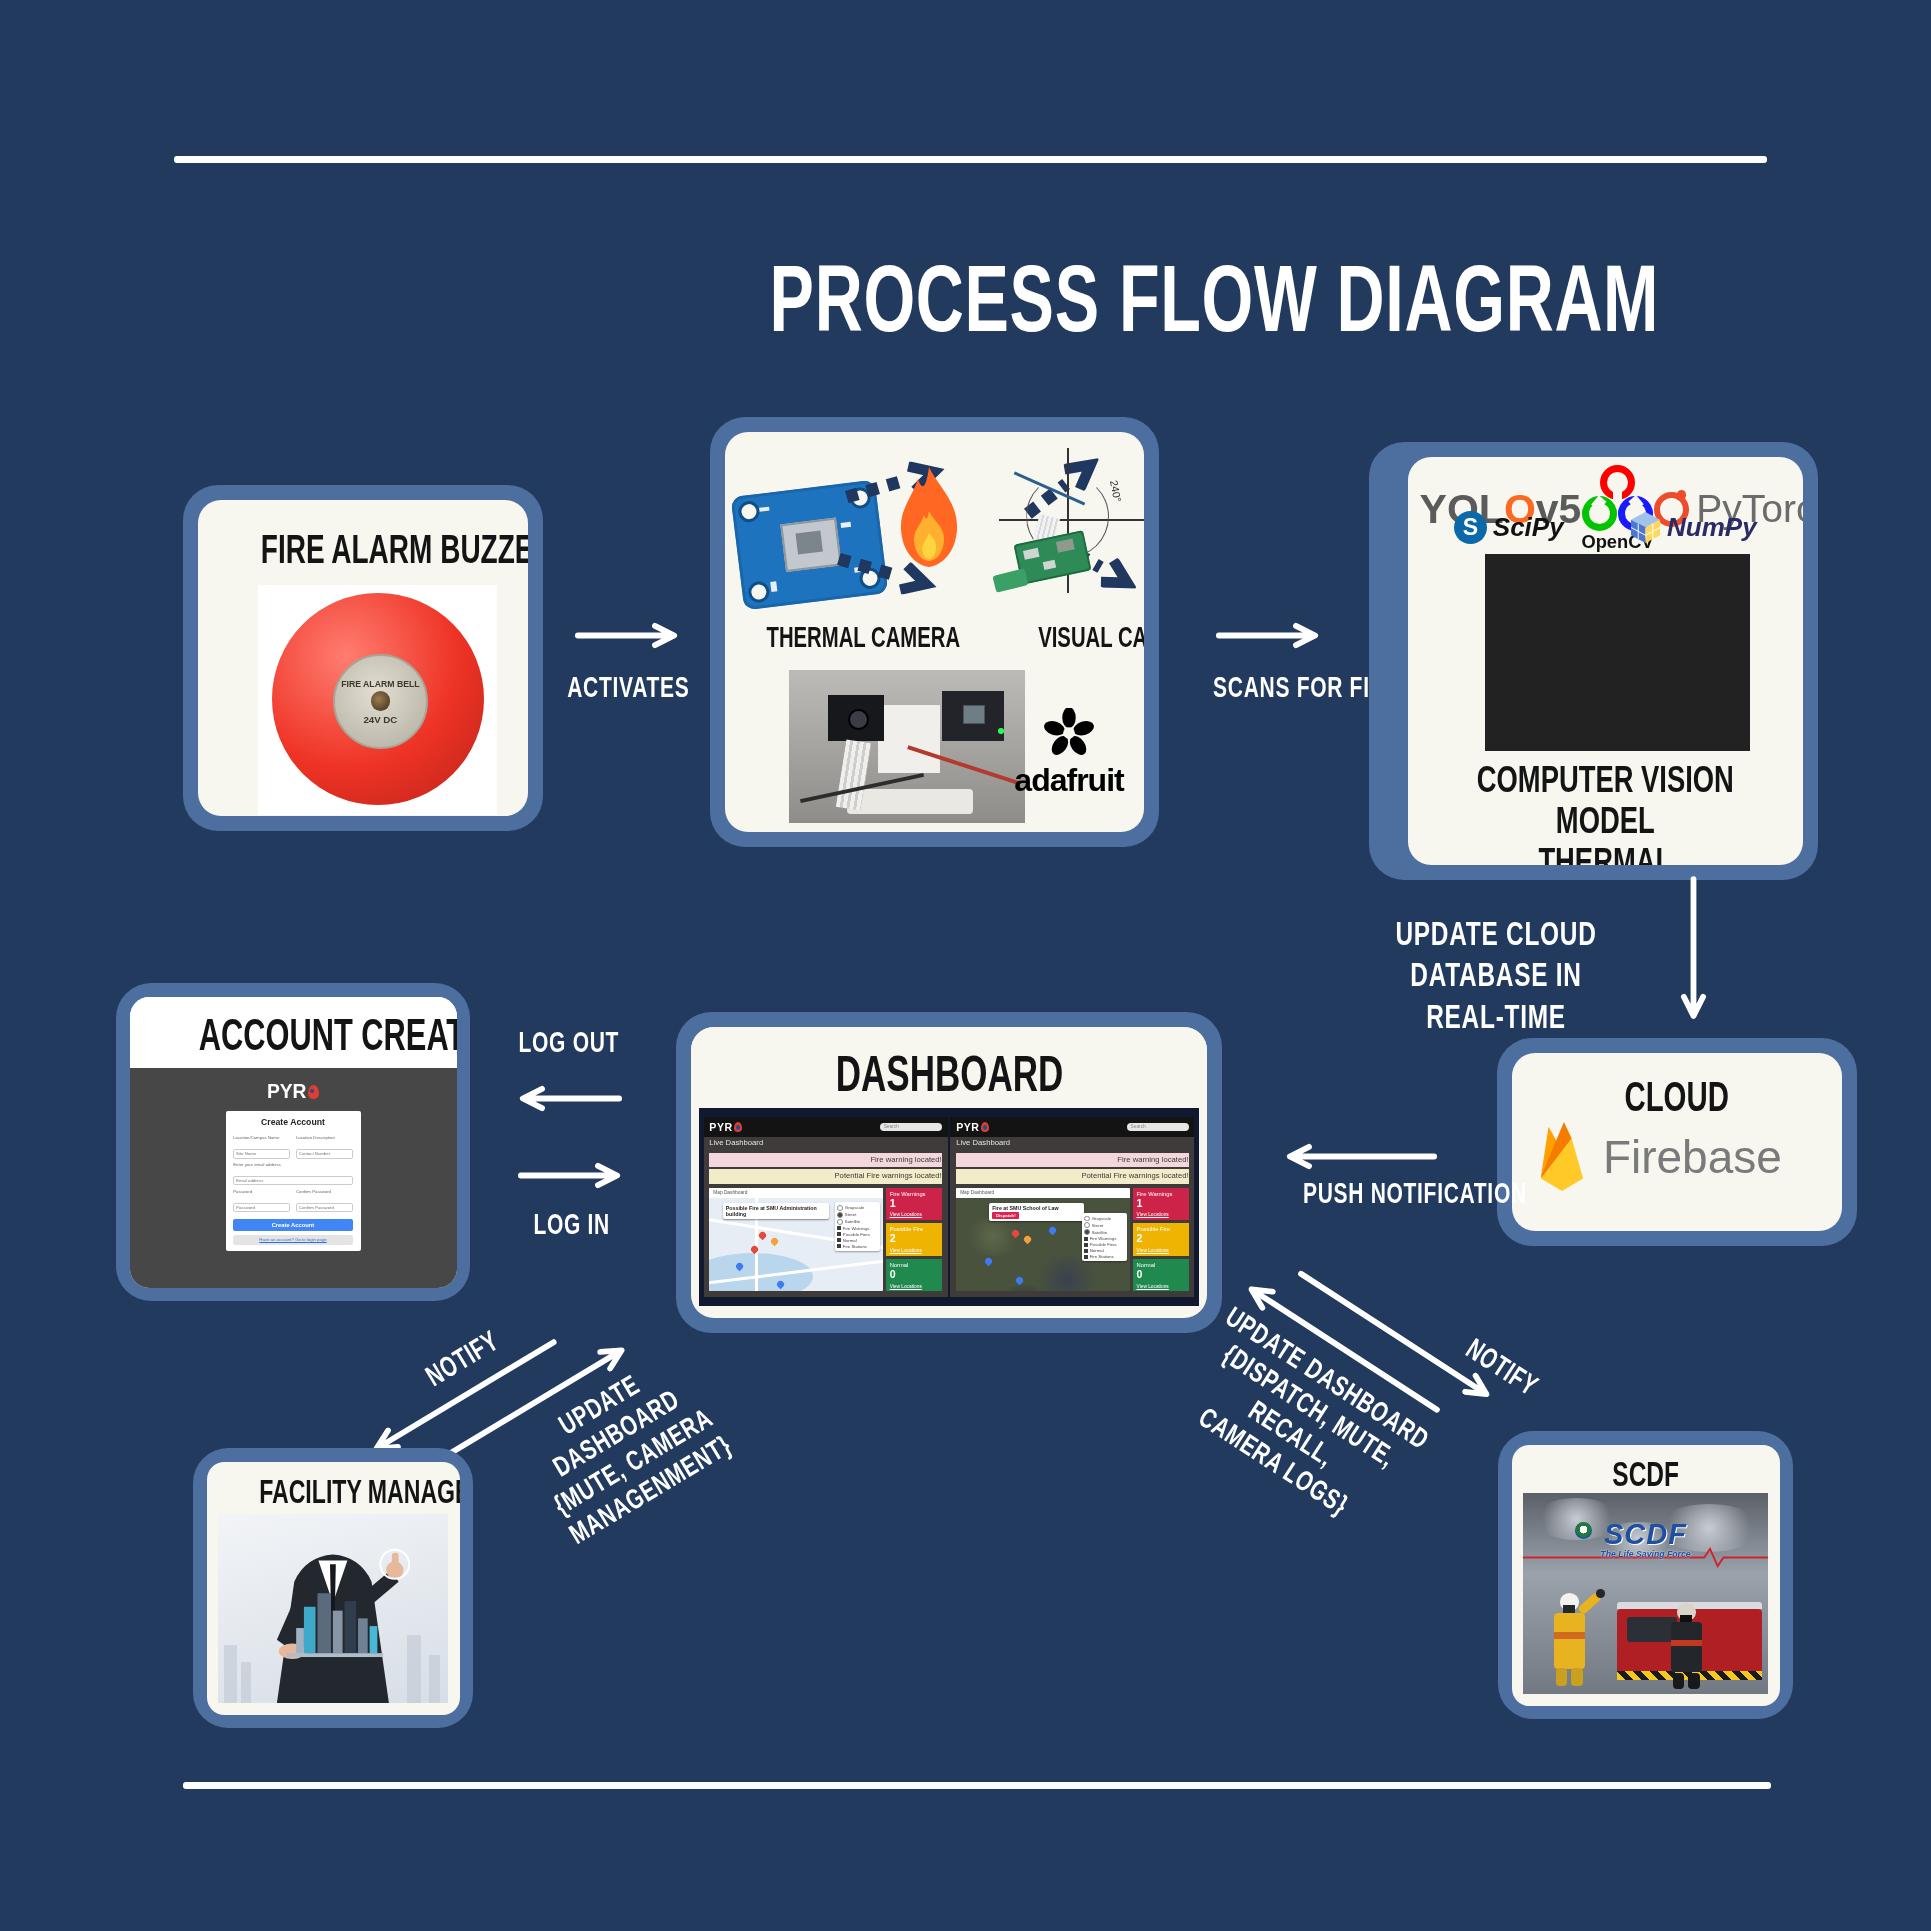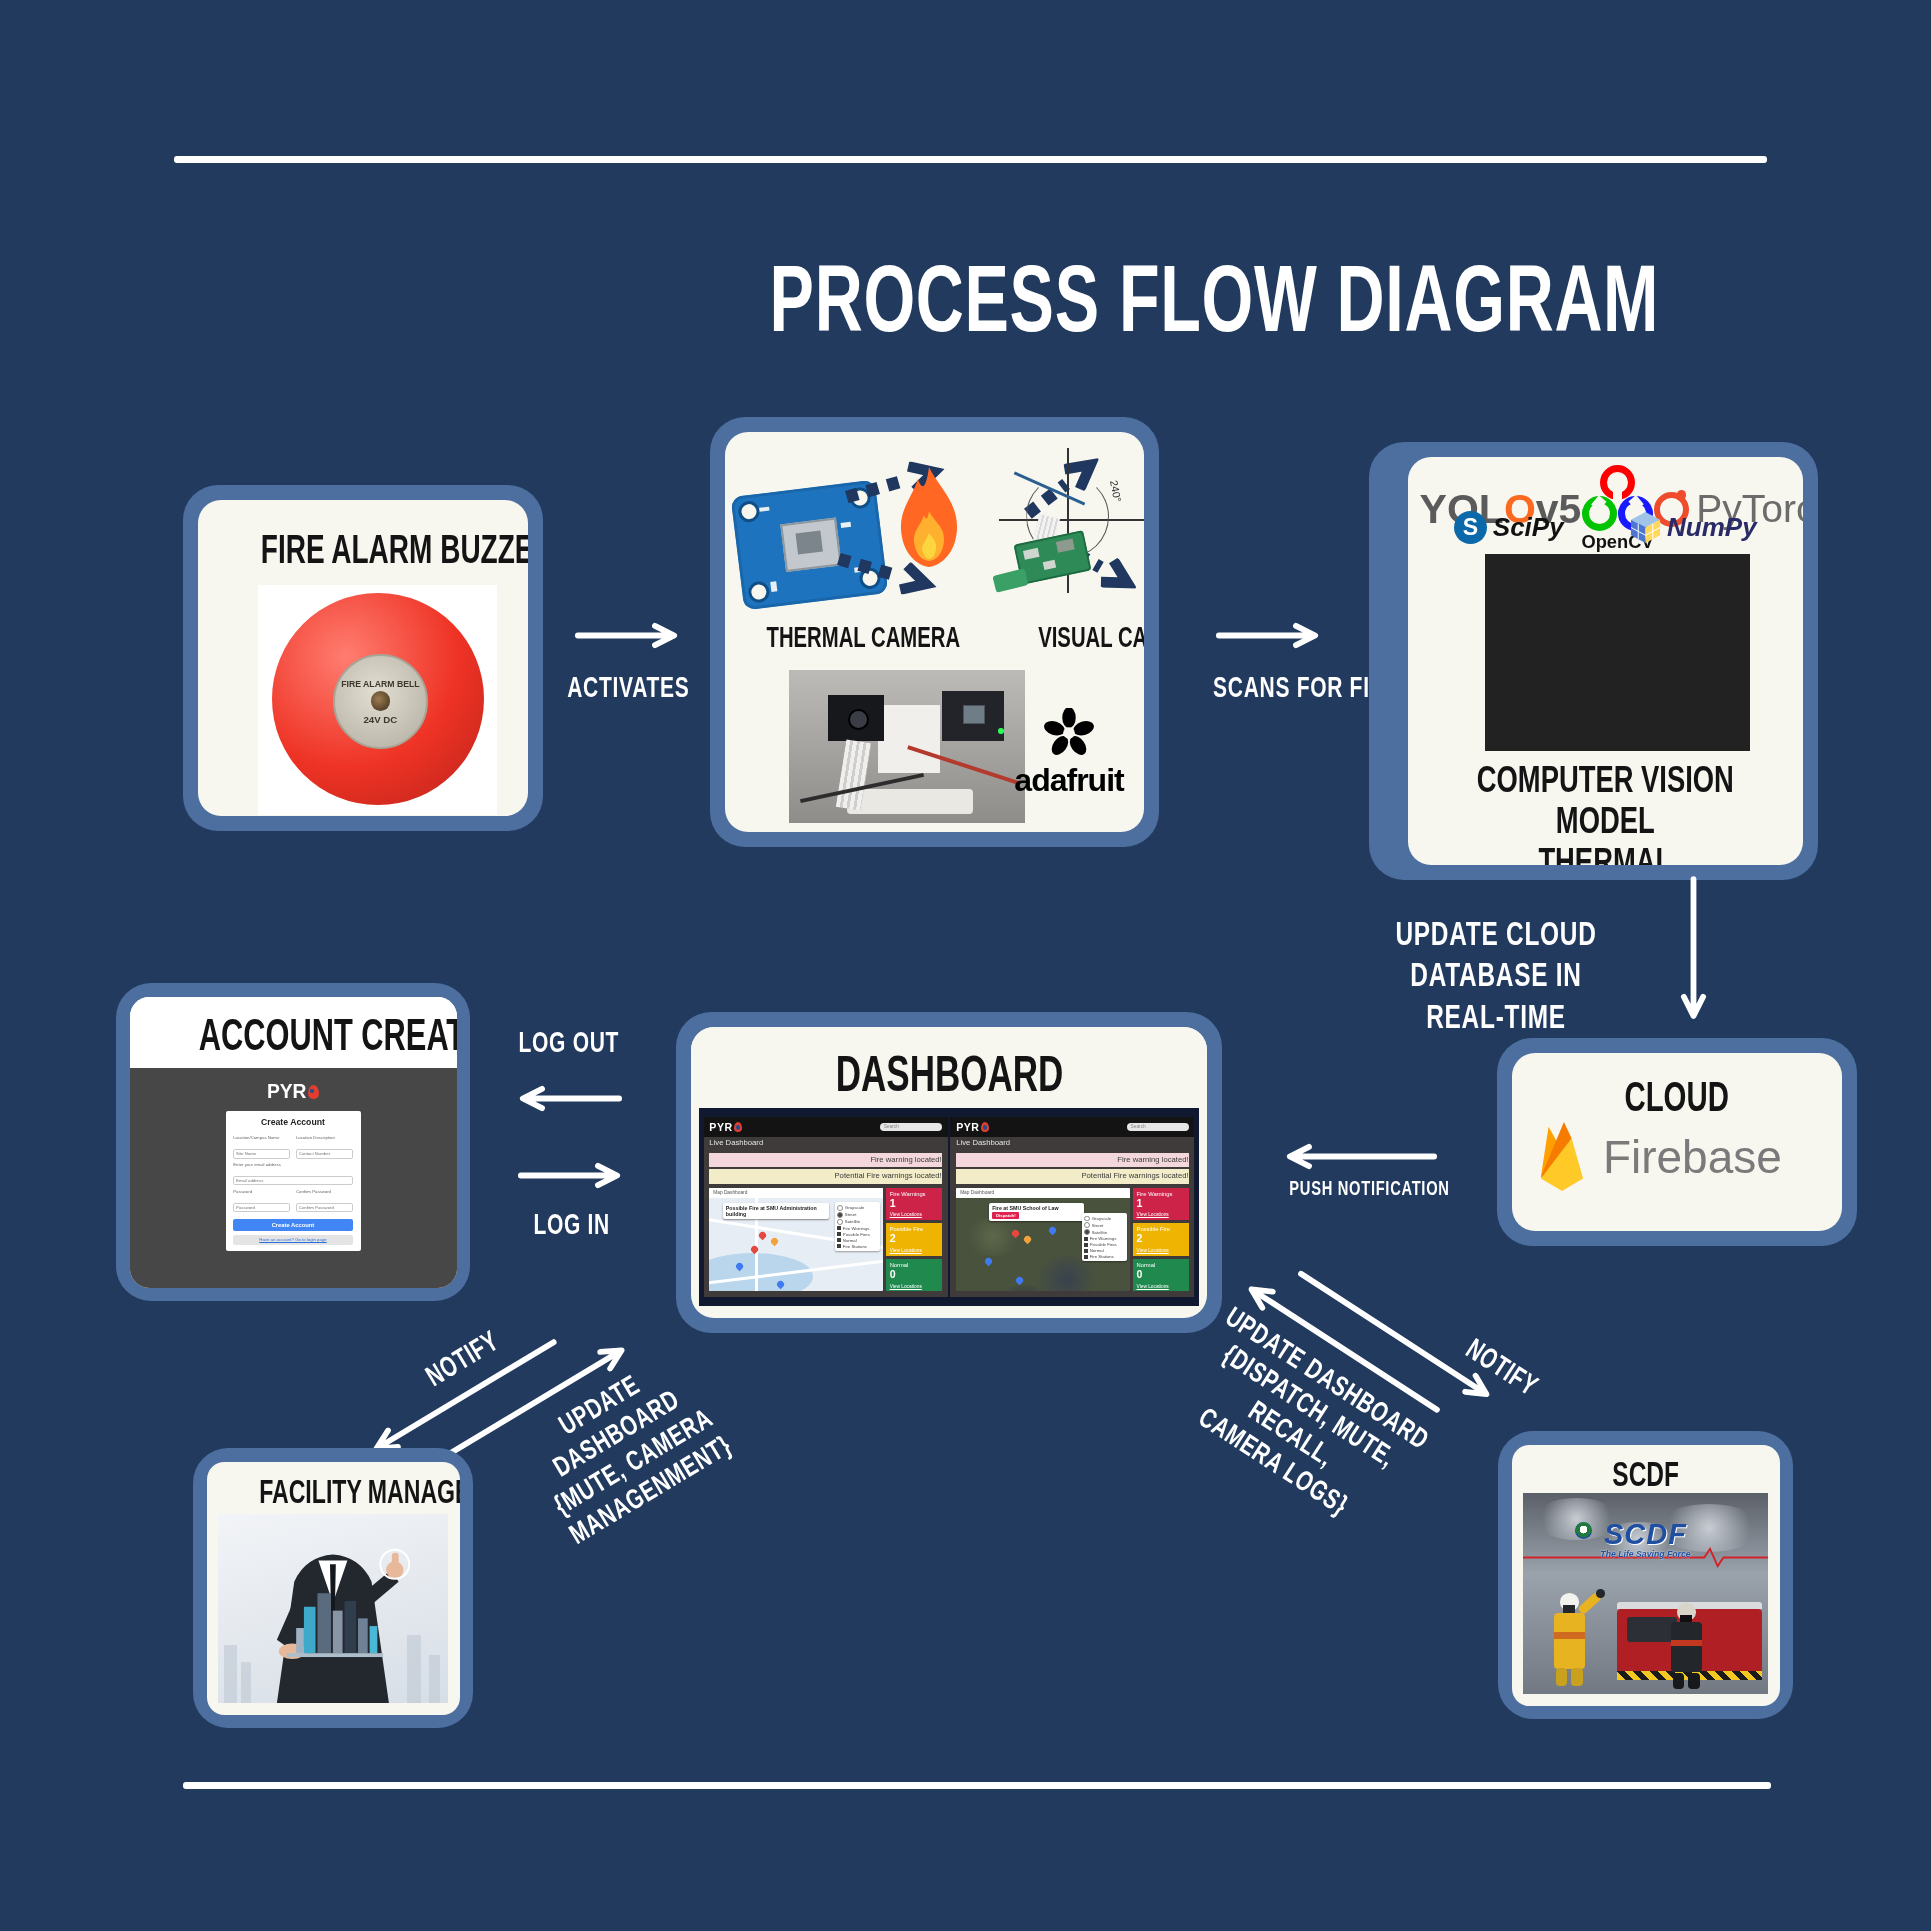--- a/index.html
+++ b/index.html
@@ -369,21 +369,21 @@
           <polygon points="6,60 38,18 50,60 28,73" fill="#FFCA28"></polygon>
         </svg>
         <span class="fbtxt">Firebase</span>
       </div>
     </div>
   </div>
 
   <svg class="arr" style="left:1284px;top:1143px;" width="154" height="27" viewBox="0 0 160 28">
     <path d="M156 14 H8 M26 4 L6 14 L26 24" fill="none" stroke="#fff" stroke-width="6" stroke-linecap="round" stroke-linejoin="round"></path>
   </svg>
-  <div class="elabel" style="left:1255px;top:1176px;width:222px;font-size:21px;"><span class="cond">PUSH NOTIFICATION</span></div>
+  <div class="elabel" style="left:1255px;top:1176px;width:222px;font-size:30px;"><span class="cond">PUSH NOTIFICATION</span></div>
 
   <div class="node" style="left:676px;top:1012px;width:546px;height:321px;">
     <div class="node-inner">
       <div class="dash-band">
         <div class="ntitle" style="top:17.4px;font-size:50px;"><span class="cond">DASHBOARD</span></div>
       </div>
       <div class="dash-dark">
 
         <div class="screen">
           <div class="s-head">

